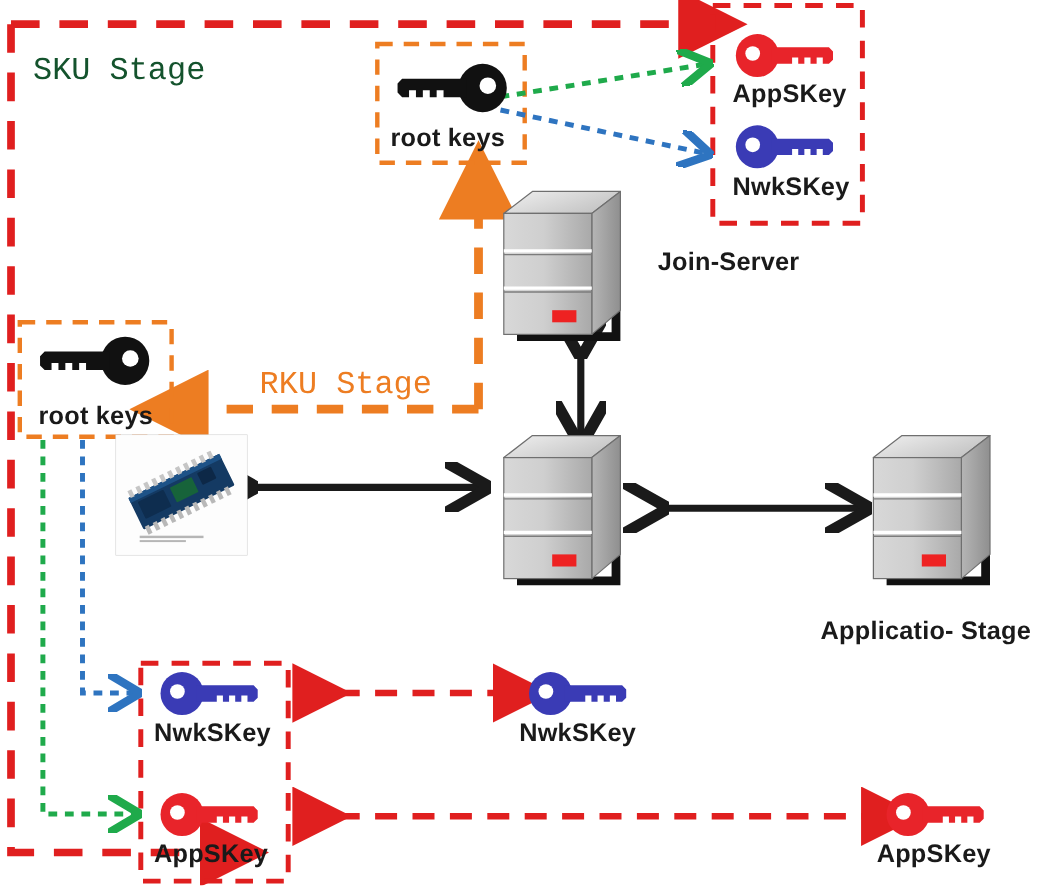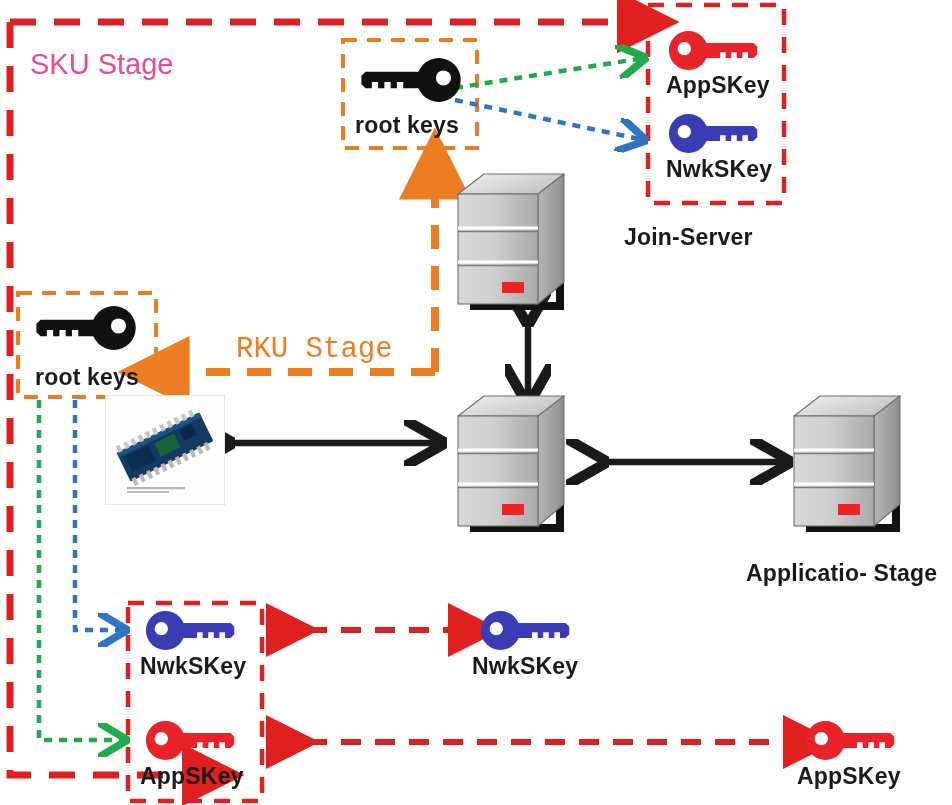--- a/index.html
+++ b/index.html
@@ -1,21 +1,21 @@
 <!DOCTYPE html>
 <html><head>
 <meta charset="utf-8">
 <style>
   html,body{margin:0;padding:0;background:#ffffff;}
   body{width:952px;height:805px;overflow:hidden;font-family:"Liberation Sans",sans-serif;}
   #stage{position:relative;width:952px;height:805px;background:#fff;}
   #stage svg{position:absolute;left:0;top:0;}
   .lbl{position:absolute;color:#1a1a1a;font-size:23px;letter-spacing:0.2px;white-space:nowrap;font-weight:bold;}
   .stage-lbl{position:absolute;white-space:nowrap;font-size:29px;}
-  .red-txt{color:#ec4899;}
+  .red-txt{color:#14532d;font-family:Liberation Mono, monospace;}
   .orange-txt{color:#ed7d22;}
 </style>
 </head>
 <body>
 
 <div id="stage">
 
   <svg width="952" height="805" viewBox="0 0 952 805">
     <defs>
 
@@ -201,17 +201,17 @@
 
   <div class="lbl" style="left:666px; top:72px;">AppSKey</div>
   <div class="lbl" style="left:666px; top:156px;">NwkSKey</div>
 
   <div class="lbl" style="left:140px; top:653px;">NwkSKey</div>
   <div class="lbl" style="left:140px; top:763px;">AppSKey</div>
 
   <div class="lbl" style="left:472px; top:653px;">NwkSKey</div>
   <div class="lbl" style="left:797px; top:763px;">AppSKey</div>
 
-  <div class="lbl" style="left:598px; top:224px;margin-left:26px;">Join-Server</div>
+  <div class="lbl" style="left:598px; top:224px;">Join-Server</div>
   <div class="lbl" style="left:746px; top:560px;">Applicatio- Stage</div>
 
 
 </div>
 
 </body></html>

